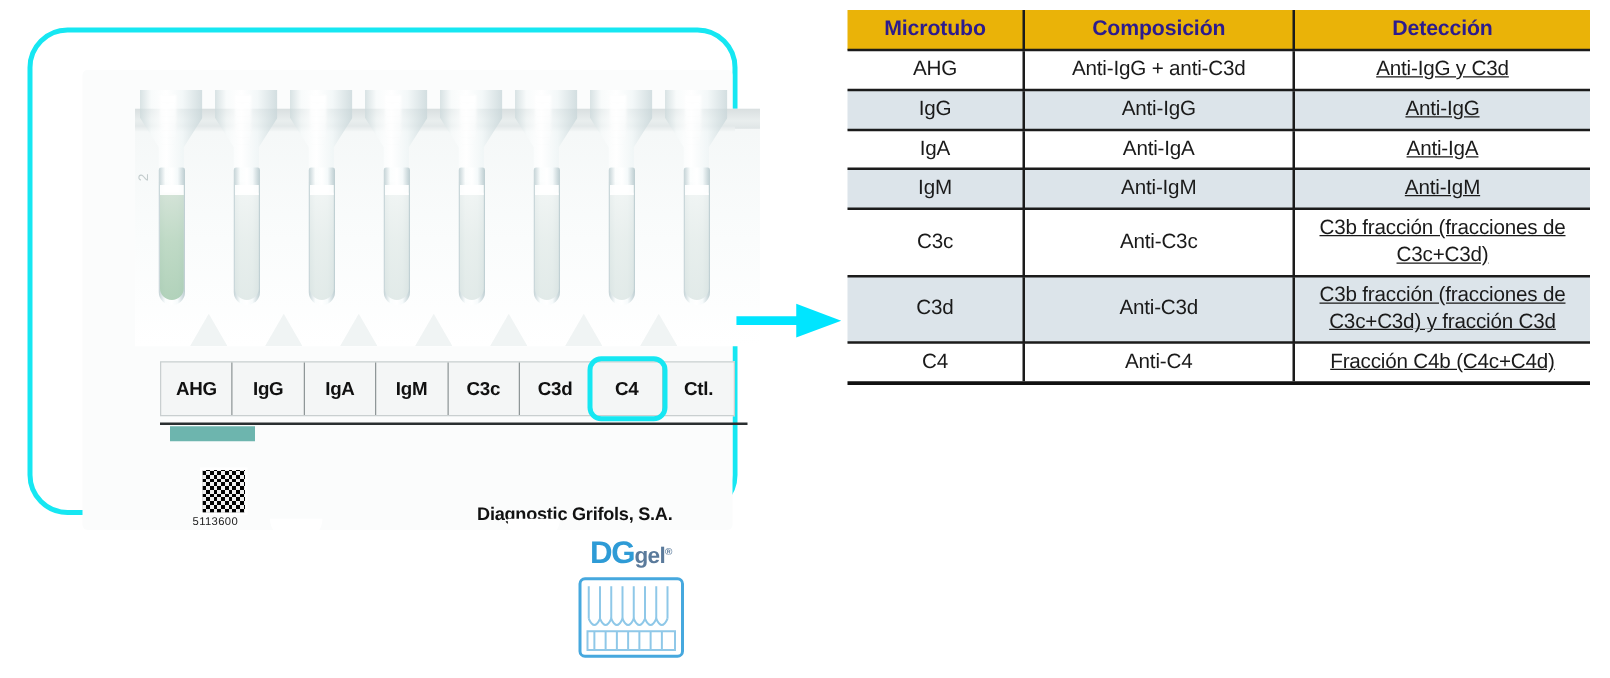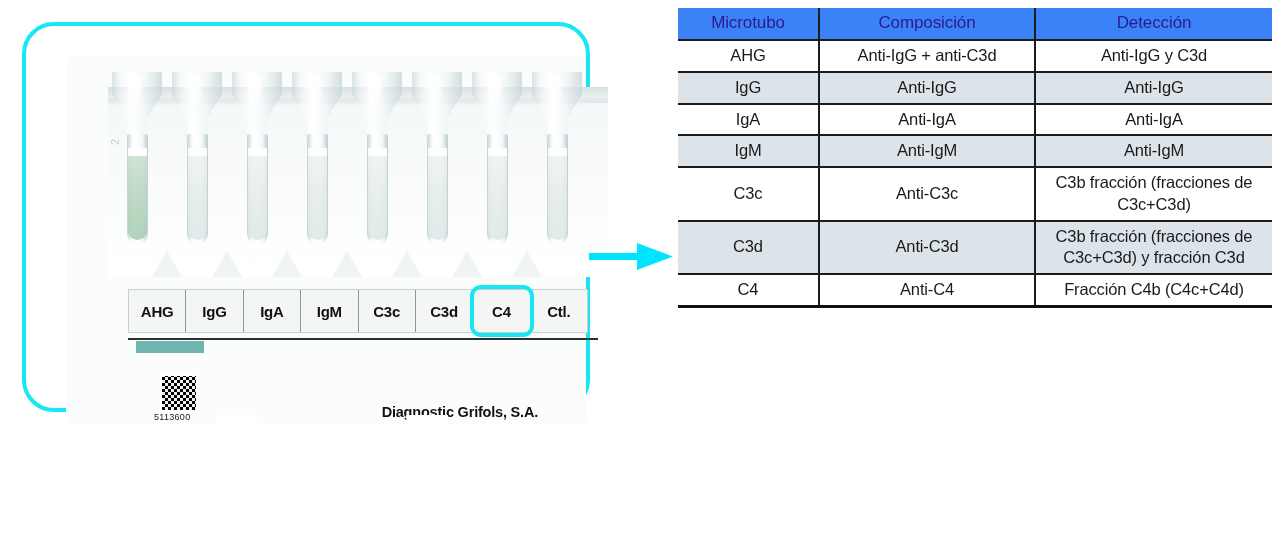--- a/index.html
+++ b/index.html
@@ -278,44 +278,44 @@
     border-collapse: collapse;
     width: 594px;
     table-layout: fixed;
     font-family: "Liberation Sans", sans-serif;
   }
   table#detection-table col.c1 { width: 141px; }
   table#detection-table col.c2 { width: 216px; }
   table#detection-table col.c3 { width: 237px; }
 
   table#detection-table th {
-    background: #3b82f6;
+    background: #eab308;
     color: #2C1B8E;
     font-size: 17px;
-    font-weight: normal;
+    font-weight: bold;
     padding: 5px 2px 6px;
     text-align: center;
     border-right: 2px solid #1b1b1b;
     border-bottom: 2px solid #1b1b1b;
     letter-spacing: -.1px;
   }
   table#detection-table th:last-child { border-right: none; }
 
   table#detection-table td {
     font-size: 16.5px;
     color: #1a1a1a;
     text-align: center;
     padding: 4px 4px;
     border-right: 2px solid #1b1b1b;
     border-bottom: 2px solid #1b1b1b;
     line-height: 1.32;
     vertical-align: middle;
     letter-spacing: -.15px;
   }
-  table#detection-table td:last-child { border-right: none; }
+  table#detection-table td:last-child { border-right: none; text-decoration: underline; }
   table#detection-table tr.alt td { background: #DCE4EA; }
   table#detection-table tr.plain td { background: #ffffff; }
   table#detection-table tr:last-child td { border-bottom: 3px solid #111111; }
 </style>
 </head>
 <body>
 
 <div id="left-panel">
 
   <div id="card-frame">
@@ -418,20 +418,36 @@
     </div>
   </div>
 
   <div id="arrow">
     <svg width="84" height="34" viewBox="0 0 84 34">
       <rect x="0" y="13" width="52" height="7" fill="#00E5FF"></rect>
       <polygon points="48,3 84,16.5 48,30" fill="#00E5FF"></polygon>
     </svg>
   </div>
 
+  <div id="dggel">
+    <div id="dggel-word">
+      <span id="dggel-dg">DG</span><span id="dggel-gel">gel</span><span id="dggel-reg">®</span>
+    </div>
+    <div id="dggel-icon">
+      <svg width="86" height="66" viewBox="0 0 86 66">
+        <rect x="2" y="2" width="82" height="62" rx="4" fill="none" stroke="#46A8DE" stroke-width="2.4"></rect>
+        <rect x="8" y="44" width="70" height="15" fill="none" stroke="#8FC8E8" stroke-width="1.6"></rect>
+        <g stroke="#8FC8E8" stroke-width="1.6" fill="none">
+          <path d="M9 8 v26 M18 8 v26 M27 8 v26 M36 8 v26 M45 8 v26 M54 8 v26 M63 8 v26 M72 8 v26"></path>
+          <path d="M9 34 q4.5 10 9 0 q4.5 10 9 0 q4.5 10 9 0 q4.5 10 9 0 q4.5 10 9 0 q4.5 10 9 0 q4.5 10 9 0"></path>
+          <path d="M13.5 44 v15 M22.5 44 v15 M31.5 44 v15 M40.5 44 v15 M49.5 44 v15 M58.5 44 v15 M67.5 44 v15"></path>
+        </g>
+      </svg>
+    </div>
+  </div>
 </div>
 
 <div id="table-wrap">
   <table id="detection-table">
     <colgroup>
       <col class="c1">
         <col class="c2">
         <col class="c3">
     </colgroup>
     <thead>

